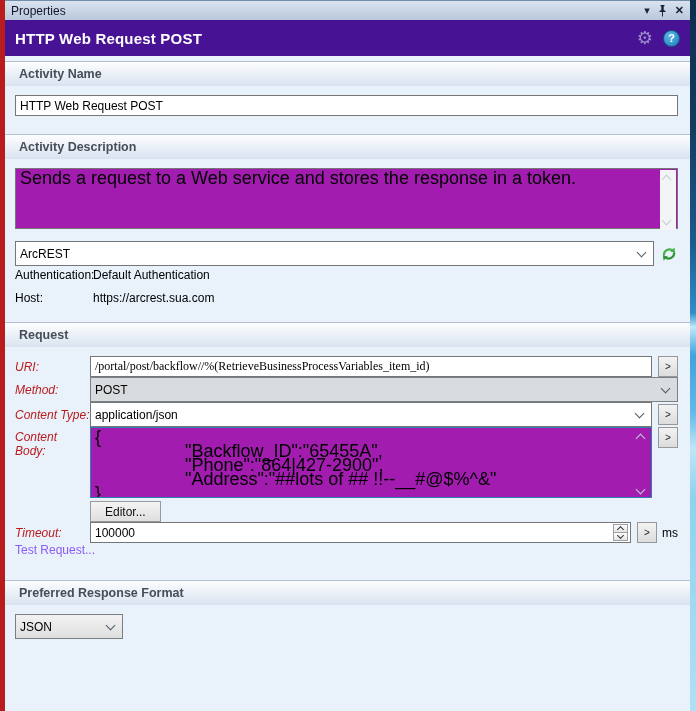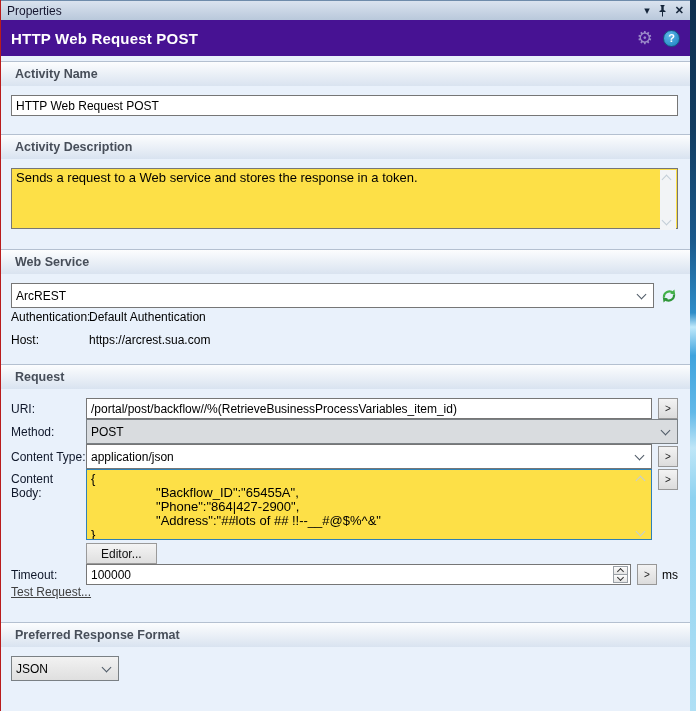--- a/index.html
+++ b/index.html
@@ -2,21 +2,21 @@
 <html><head>
 <meta charset="utf-8">
 <style>
   html,body{margin:0;padding:0;}
   body{
     width:696px;height:711px;position:relative;overflow:hidden;
     font-family:"Liberation Sans",sans-serif;font-size:12px;color:#000;
     background:#e9f1fb;
   }
   
-  .panel{position:absolute;left:0;top:0;width:690px;height:711px;background:#e9f1fb;border-left:1px solid #b91c1c;box-sizing:border-box;}
+  .panel{position:absolute;left:0;top:0;width:690px;height:711px;background:#e9f1fb;border-left:5px solid #b91c1c;box-sizing:border-box;}
   .edge-strip{position:absolute;right:0;top:0;width:6px;height:711px;
     background:linear-gradient(180deg,#0e2f4e 0%,#123d61 18%,#1a5a8c 34%,#2f8ec9 44%,#bfe9fb 46%,#3fa3dd 50%,#62b9e8 58%,#bfe6f7 63%,#8ed2f0 70%,#9fd9f2 85%,#b0e0f5 100%);}
   .titlebar{height:20px;background:linear-gradient(180deg,#dae3ef,#b9c8db);
     border-top:1px solid #6f8cab;display:flex;align-items:center;padding:0 6px;box-sizing:border-box;color:#15152e;}
   .titlebar .title{flex:1;}
   .tb-icons{display:flex;align-items:center;gap:8px;}
   .tb-menu{font-size:11px;color:#15253a;line-height:1;}
   .tb-close{font-size:11px;font-weight:bold;color:#15253a;line-height:1;}
   .purple{height:36px;background:#471293;display:flex;align-items:center;padding:0 10px;box-sizing:border-box;}
   .purple .ptitle{flex:1;color:#fff;font-size:15px;font-weight:bold;letter-spacing:.2px;}
@@ -25,58 +25,58 @@
     background:radial-gradient(circle at 35% 30%,#5cb8e8,#1b7fc0);
     border:1px solid #15597f;color:#fff;font-weight:bold;font-size:11px;
     display:flex;align-items:center;justify-content:center;box-sizing:border-box;}
   
   .sect{height:25px;background:linear-gradient(180deg,#fcfdfe,#d9e3f0);
     border-top:1px solid #b4c0d0;display:flex;align-items:center;
     padding-left:14px;font-weight:bold;font-size:12.5px;color:#474e59;box-sizing:border-box;}
   
   .tinput{border:1px solid #767676;background:#fff;height:21px;box-sizing:border-box;
     font-family:"Liberation Sans",sans-serif;font-size:12px;padding:1px 4px;}
-  .tarea{border:1px solid #767676;background:#fde047;box-sizing:border-box;resize:none;
-    font-family:"Liberation Sans",sans-serif;font-size:13px;line-height:14px;padding:2px 20px 2px 4px;overflow:hidden;}
+  .tarea{border:1px solid #767676;background:#a21caf;box-sizing:border-box;resize:none;
+    font-family:"Liberation Sans",sans-serif;font-size:18px;line-height:14px;padding:2px 20px 2px 4px;overflow:hidden;}
   .combo{border:1px solid #767676;background:#fff;height:25px;box-sizing:border-box;
     display:flex;align-items:center;padding:0 4px;position:relative;cursor:default;}
   .combo .ctext{flex:1;}
   .chev{width:6px;height:6px;border-right:1.5px solid #4e5a66;border-bottom:1.5px solid #4e5a66;
     transform:rotate(45deg);margin:-3px 4px 0 0;}
   .combo-gray{background:#d9dcdf;border:1px solid #7a8084;}
   .sqbtn{width:20px;height:21px;background:linear-gradient(180deg,#f3f3f3,#dcdcdc);
     border:1px solid #979797;box-sizing:border-box;display:flex;align-items:center;justify-content:center;
     font-size:10px;color:#222;cursor:default;}
   .pushbtn{height:21px;background:linear-gradient(180deg,#f4f4f4,#dfdfdf);border:1px solid #9a9a9a;
     box-sizing:border-box;display:flex;align-items:center;justify-content:center;font-size:12px;color:#111;
     padding:0 14px;cursor:default;}
   
   .frow{display:flex;align-items:center;margin:0 12px 0 10px;}
-  .frow .flabel{width:75px;flex:0 0 75px;color:#0f172a;}
+  .frow .flabel{width:75px;flex:0 0 75px;color:#b91c1c;font-style:italic;}
   .gap6{width:6px;flex:0 0 6px;}
   .valrow{display:flex;margin:0 12px 0 10px;height:18px;align-items:center;}
   .valrow .flabel{width:78px;flex:0 0 78px;}
   
   .tawrap{position:relative;flex:1;}
   .scol{position:absolute;top:2px;bottom:2px;right:2px;width:16px;background:#f2f4f6;}
   .scol.white{background:transparent;}
   .sarrow{position:absolute;right:6px;width:6px;height:6px;border-right:1.5px solid #c2cdd6;border-bottom:1.5px solid #c2cdd6;}
   .sarrow.up{top:6px;transform:rotate(225deg);}
   .sarrow.dn{bottom:6px;transform:rotate(45deg);}
   
   .spinwrap{position:relative;flex:1;}
   .spinwrap input{width:100%;padding-right:20px;}
   .spinner{position:absolute;right:3px;top:2px;width:15px;height:17px;display:flex;flex-direction:column;}
   .spinbtn{flex:1;background:linear-gradient(180deg,#fdfdfd,#e4e4e4);border:1px solid #9aa0a6;
     display:flex;align-items:center;justify-content:center;box-sizing:border-box;}
   .spinbtn + .spinbtn{border-top:none;}
   .tinychev{width:4px;height:4px;border-right:1.2px solid #333;border-bottom:1.2px solid #333;}
   .tinychev.up{transform:rotate(225deg);margin-top:2px;}
   .tinychev.dn{transform:rotate(45deg);margin-top:-2px;}
-  .link{color:#404040;text-decoration:underline;cursor:pointer;}
+  .link{color:#8b5cf6;cursor:pointer;}
   .ms{margin-left:5px;}
   
   .mt5{margin-top:5px;} .mt7{margin-top:0;} .mt9{margin-top:9px;}
   .mt15{margin-top:15px;} .mt17{margin-top:17px;} .mt18{margin-top:18px;} .mt23{margin-top:23px;}
   .cb-area{white-space:pre;tab-size:9;-moz-tab-size:9;}
 </style>
 </head>
 <body>
 
 <div class="panel">
@@ -113,23 +113,20 @@
   <div class="frow mt9" style="align-items:flex-start;">
     <span class="tawrap">
       <textarea class="tarea" style="width: 100%; height: 61px;">Sends a request to a Web service and stores the response in a token.</textarea>
       <span class="scol">
         <span class="sarrow up"></span>
         <span class="sarrow dn"></span>
       </span>
     </span>
   </div>
 
-  <div class="sect mt17">
-    <span>Web Service</span>
-  </div>
   <div class="frow mt9">
     <span class="combo" style="flex:1;">
       <span class="ctext">ArcREST</span>
       <span class="chev"></span>
     </span>
     <span class="gap6"></span>
     <span style="display:inline-flex;width:18px;">
       <svg width="18" height="18" viewBox="0 0 18 18">
         <path d="M4 10.5a5.3 5.3 0 0 1 9.2-4.2" fill="none" stroke="#43b049" stroke-width="2.2"></path>
         <polygon points="14.4,2.6 15.2,7.8 10.2,6.4" fill="#43b049"></polygon>
@@ -146,21 +143,21 @@
     <span class="flabel">Host:</span>
     <span>https://arcrest.sua.com</span>
   </div>
 
   <div class="sect mt15">
     <span>Request</span>
   </div>
 
   <div class="frow mt9">
     <span class="flabel">URI:</span>
-    <input class="tinput" style="flex: 1 1 0%;" type="text" value="/portal/post/backflow//%(RetrieveBusinessProcessVariables_item_id)">
+    <input class="tinput" style="flex: 1 1 0%; font-family: Liberation Serif, serif;" type="text" value="/portal/post/backflow//%(RetrieveBusinessProcessVariables_item_id)">
     <span class="gap6"></span>
     <span class="sqbtn">&gt;</span>
   </div>
 
   <div class="frow mt7">
     <span class="flabel">Method:</span>
     <span class="combo combo-gray" style="flex:1;">
       <span class="ctext">POST</span>
       <span class="chev"></span>
     </span>

